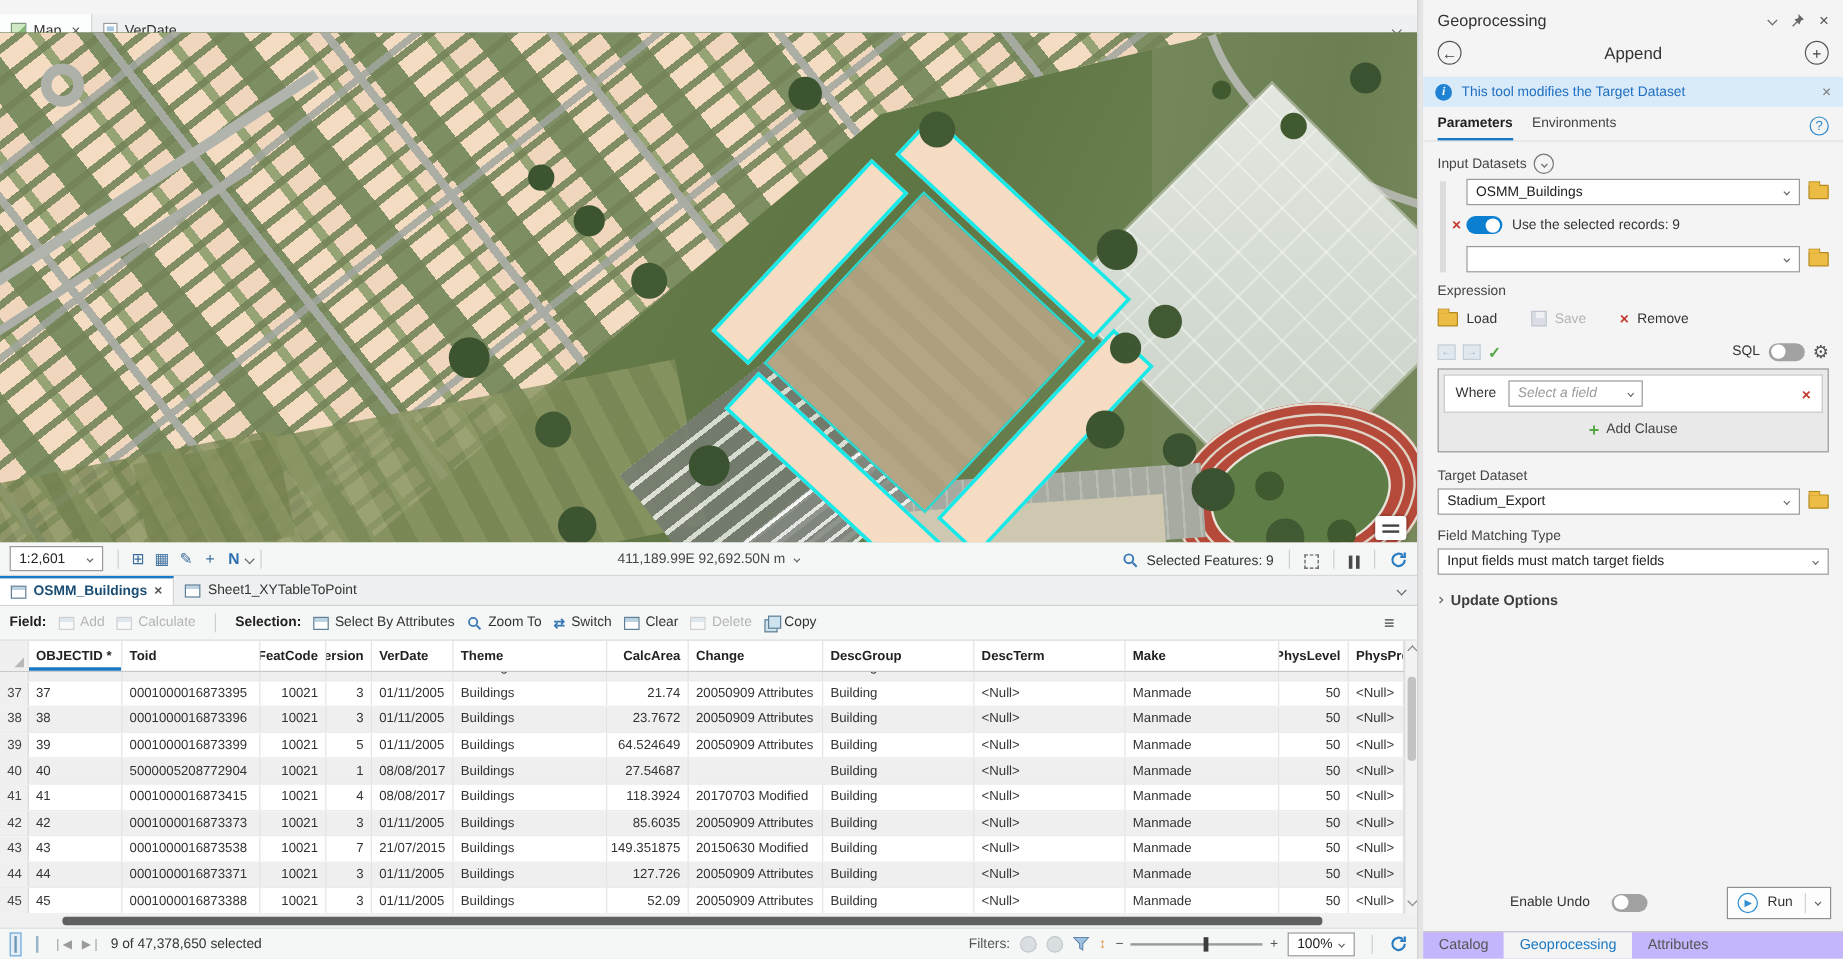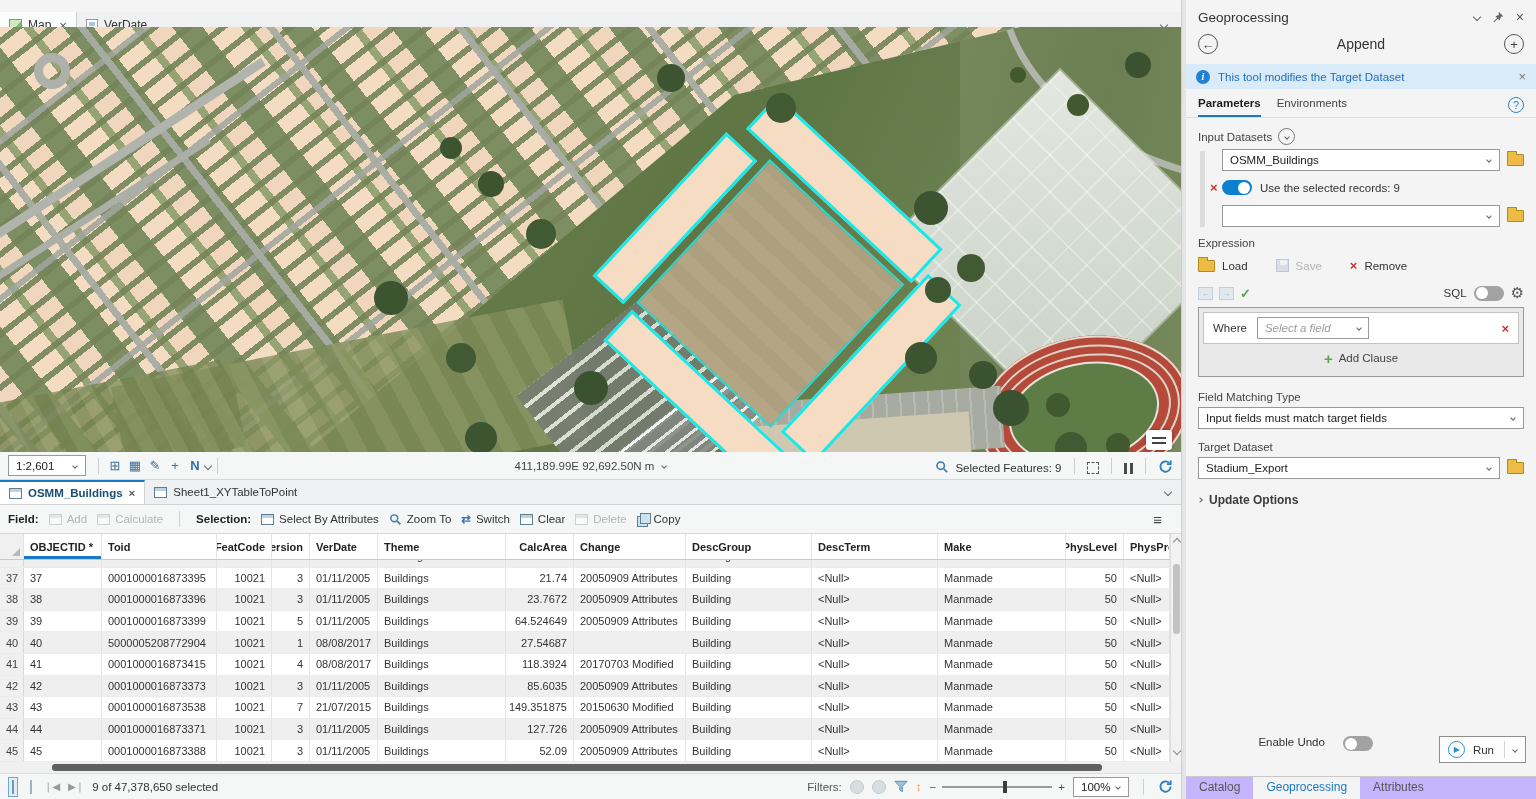--- a/index.html
+++ b/index.html
@@ -174,21 +174,21 @@
 #gear{font-size:15px;color:#555}
 #where-box{border:1px solid #9a9a9a;background:#e9e9e9;padding:4px;margin-bottom:14px}
 #where-row{background:#fff;border:1px solid #c4c4c4;height:32px;display:flex;align-items:center;gap:10px;padding:10px 9px}
 #field-dd{width:112px;height:22px;border:1px solid #9a9a9a;background:#fff;display:flex;align-items:center;padding:0 7px;color:#9a9a9a;font-style:italic}
 #field-dd .caret{margin-left:auto}
 #where-row .redx{margin-left:auto}
 #add-clause{height:28px;display:flex;align-items:center;justify-content:center;gap:6px;color:#444}
 #add-clause .plus{color:#57a648;font-size:15px;font-weight:bold}
 .gp-field{margin-bottom:12px}
 #update-options{display:flex;align-items:center;gap:7px;font-weight:bold;color:#3c3c3c;font-size:12px;margin-top:14px}
-#gp-bottom{display:flex;align-items:flex-start;justify-content:flex-end;gap:18px;padding:0 10px 8px;height:40px}
+#gp-bottom{display:flex;align-items:center;justify-content:flex-end;gap:18px;padding:0 10px 8px;height:40px}
 #run-btn{display:flex;align-items:center;gap:8px;border:1px solid #8f8f8f;background:#fdfdfd;height:27px;padding:0 8px}
 #run-play{width:17px;height:17px;border:1.6px solid #2d8ed3;border-radius:50%;color:#2d8ed3;font-size:8px;display:flex;align-items:center;justify-content:center;padding-left:1px}
 #run-btn .vr{width:1px;height:17px;background:#d5d5d5;margin-left:2px}
 #dock-tabbar{height:23px;background:#c4b5fd;display:flex;border-top:1px solid #c9c9c9}
 .dock-tab{padding:3px 13px;color:#555;font-size:12px}
 .dock-tab.active{background:#f4f4f4;color:#1a79c4}
 </style>
 </head>
 <body>
 
@@ -663,38 +663,38 @@
         <span class="redx">×</span>
       </div>
       <div id="add-clause">
         <span class="plus">+</span>
         <span>Add Clause</span>
       </div>
     </div>
 
     <div class="gp-field">
       <div class="gp-label">
-          <span>Field Matching Type</span>
-        </div>
-      <div class="combo">
-        <span>Input fields must match target fields</span>
-        <span class="caret chev small"></span>
-      </div>
-    </div>
-
-    <div class="gp-field">
-      <div class="gp-label">
           <span>Target Dataset</span>
         </div>
       <div class="input-row" style="margin-bottom:0">
         <div class="combo">
           <span>Stadium_Export</span>
           <span class="caret chev small"></span>
         </div>
         <span class="folder"></span>
+      </div>
+    </div>
+
+    <div class="gp-field">
+      <div class="gp-label">
+          <span>Field Matching Type</span>
+        </div>
+      <div class="combo">
+        <span>Input fields must match target fields</span>
+        <span class="caret chev small"></span>
       </div>
     </div>
 
     <div id="update-options">
       <span class="chev right small"></span>
       <span>Update Options</span>
     </div>
   </div>
 
   <div id="gp-bottom">

